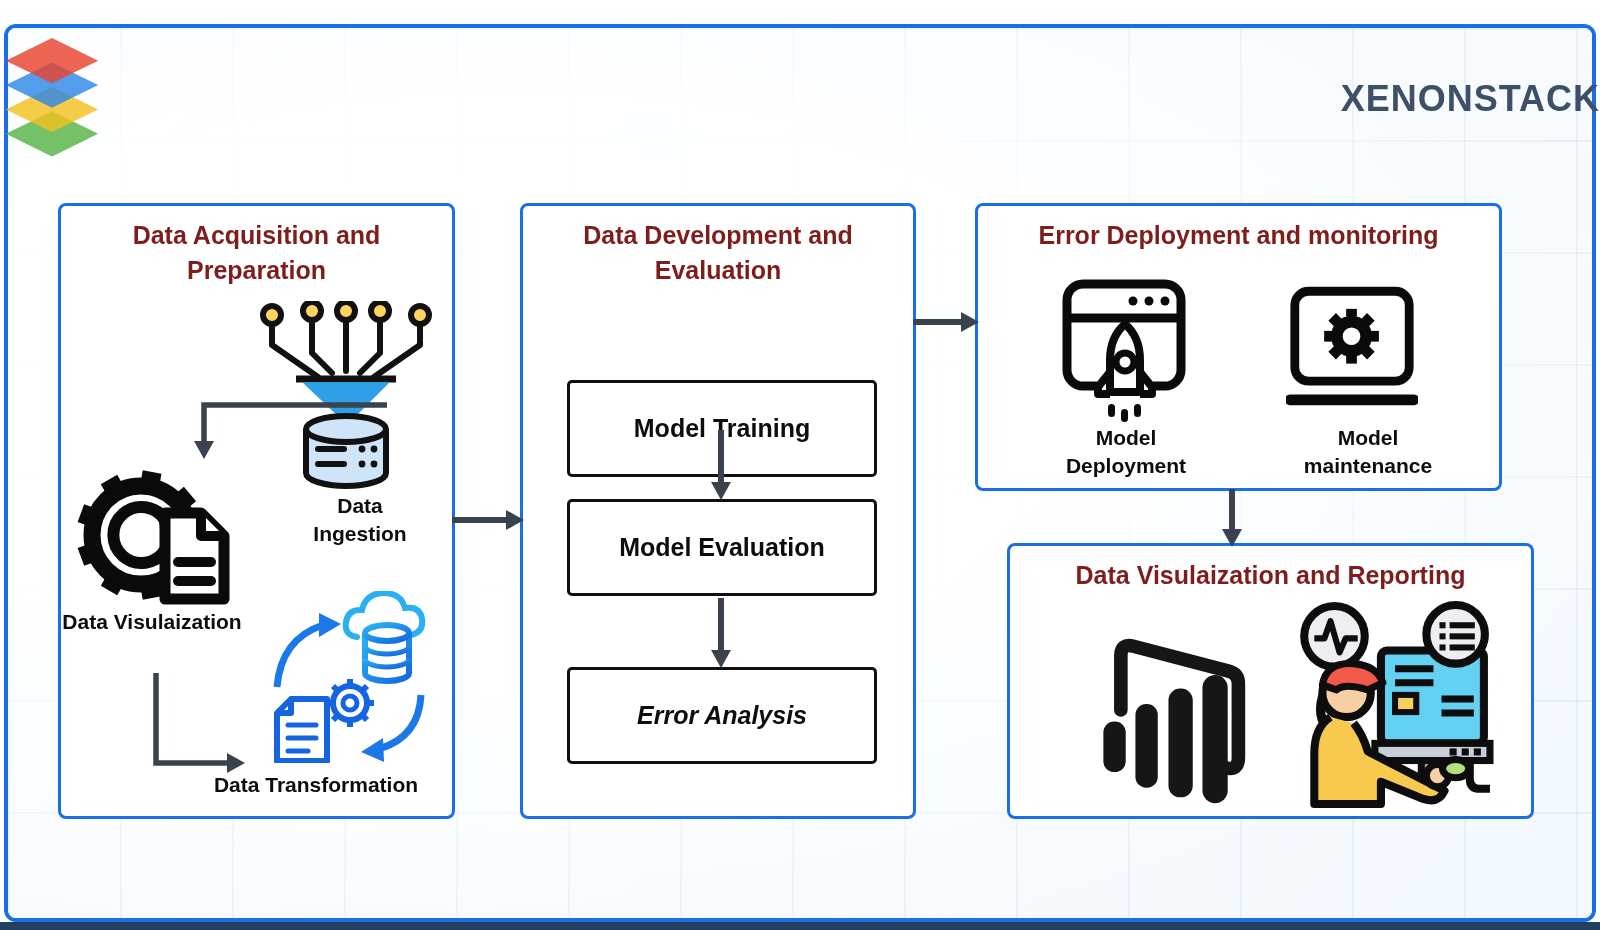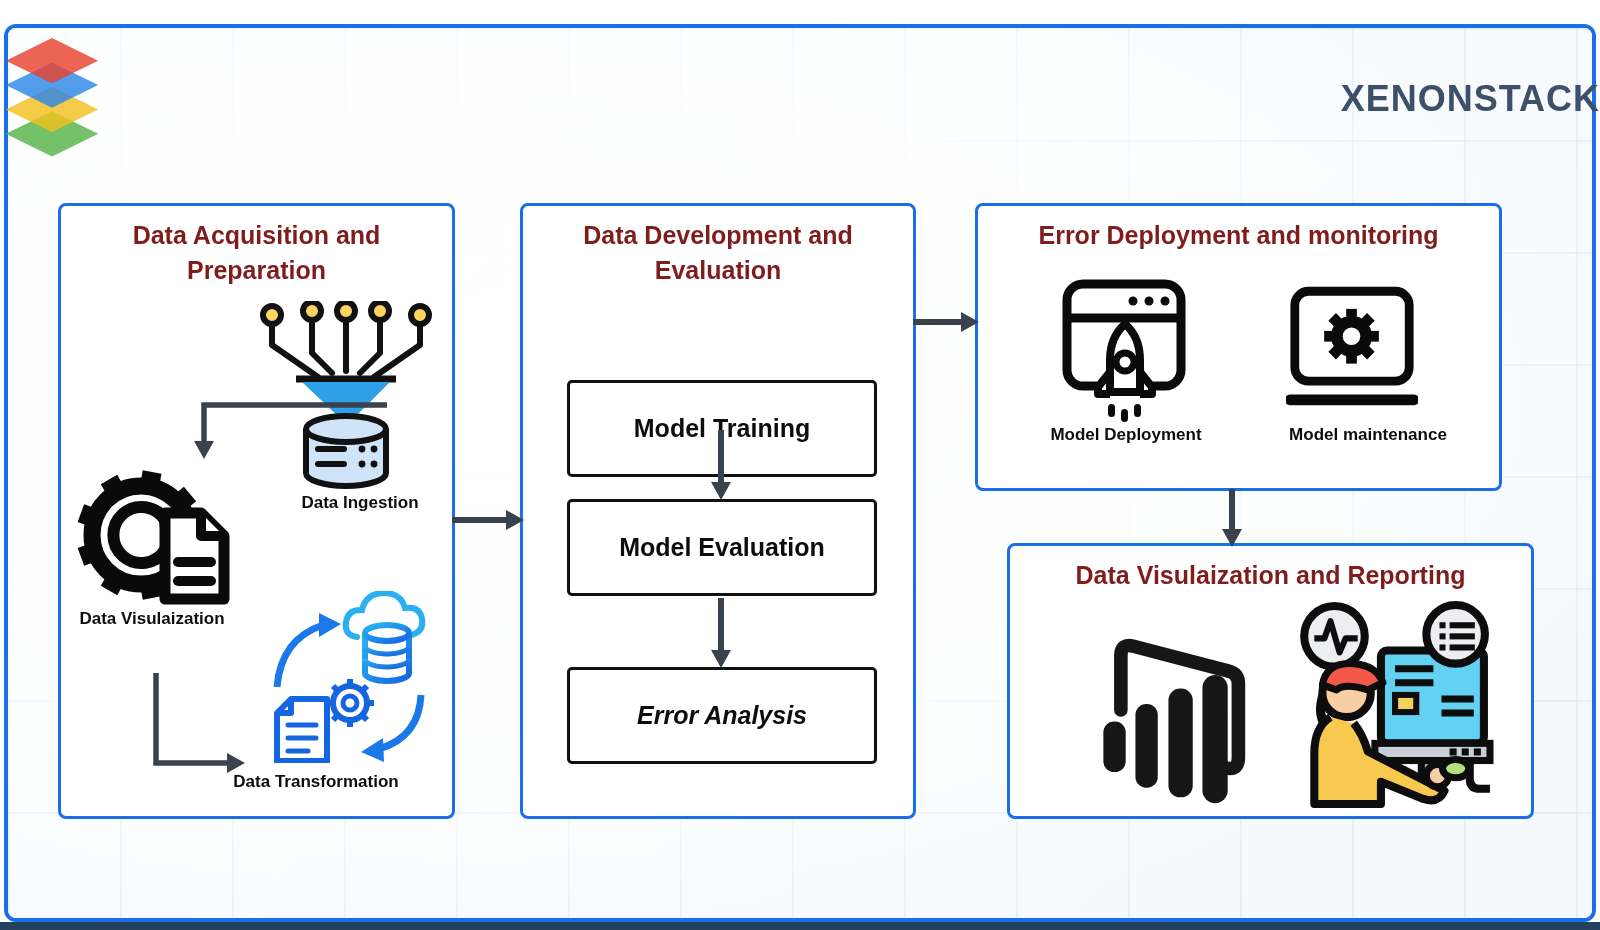--- a/index.html
+++ b/index.html
@@ -31,21 +31,21 @@
   .panel-title { position:absolute; top:12px; left:0; width:100%; text-align:center;
                  font-size:25px; font-weight:700; color:#7f1d1d; line-height:1.4; padding:0 26px; }
 
   .abs { position:absolute; }
 
   .step-node { position:absolute; left:44px; width:310px; height:97px; border:3px solid #101010;
                border-radius:5px; background:#ffffff; display:flex; align-items:center; justify-content:center;
                font-size:25px; font-weight:700; color:#0d0d0d; }
   .step-0 { top:126px;margin-top:48px; } .step-1 { top:293px; } .step-2 { top:461px;font-style:italic; }
 
-  .icon-label { position:absolute; text-align:center; font-size:17px; font-weight:700;
+  .icon-label { position:absolute; text-align:center; font-size:21px; font-weight:700;
                 color:#0d0d0d; line-height:1.32; }
 
   .arrow { position:absolute; overflow:visible; }
 </style>
 </head>
 <body>
 
 <div class="canvas">
   <div class="bottom-strip"></div>
   <div class="frame"></div>

